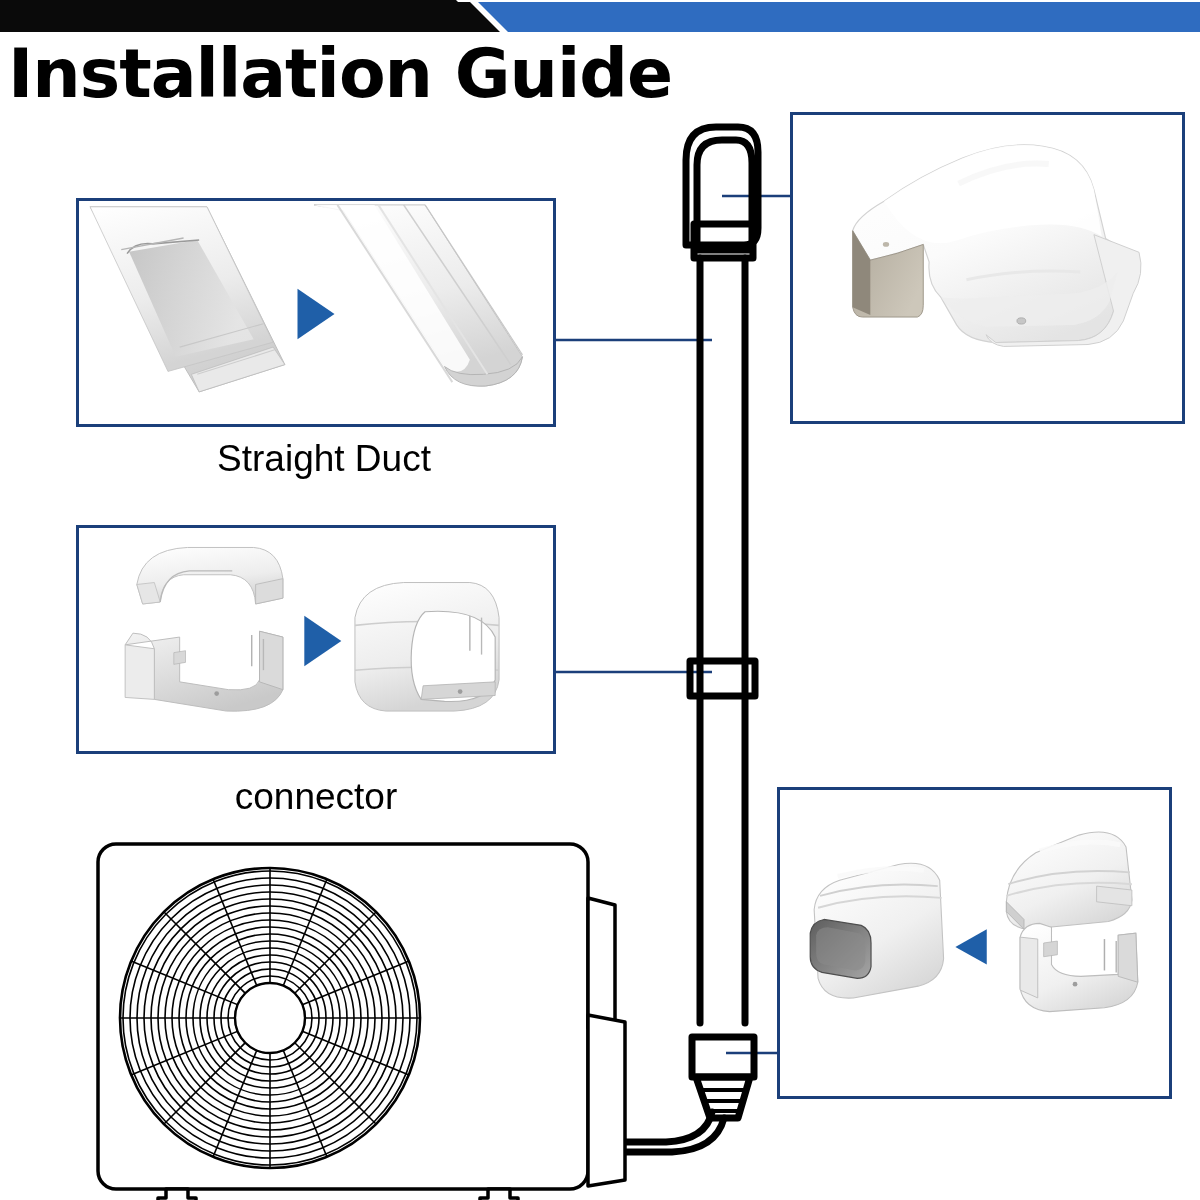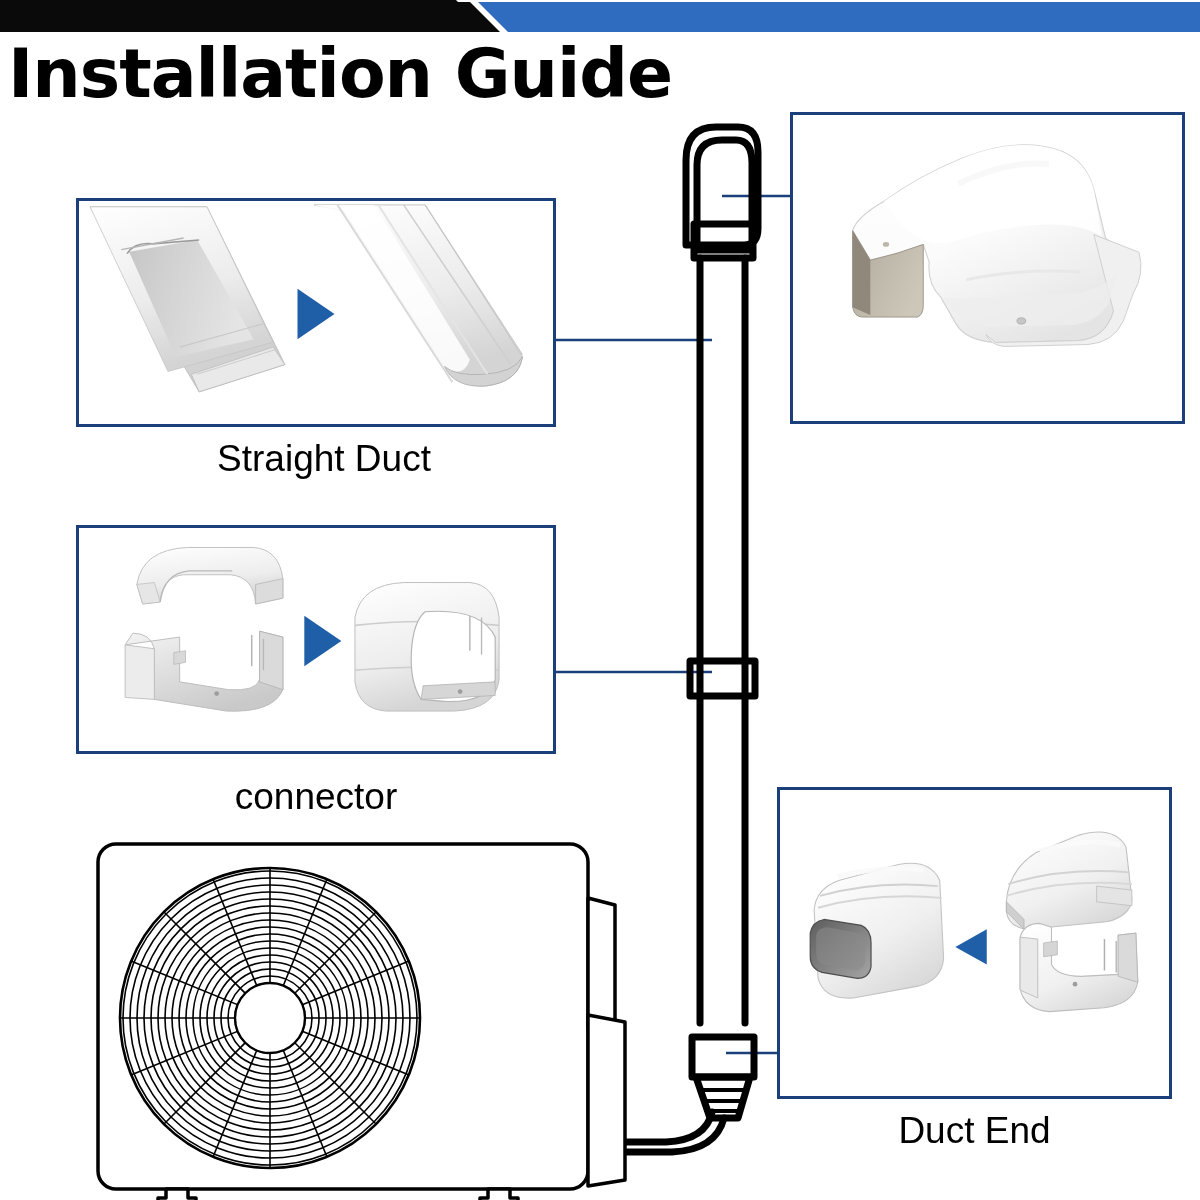--- a/index.html
+++ b/index.html
@@ -399,15 +399,14 @@
         <path d="M 244 150 L 244 204 L 262 212 L 262 152 Z" fill="#e9e9e9" stroke="#bcbcbc" stroke-width="0.9"></path>
         <path d="M 344 148 L 362 146 L 364 196 L 344 190 Z" fill="#dadada" stroke="#b6b6b6" stroke-width="0.9"></path>
 
         <path d="M 268 156 L 282 154 L 282 168 L 268 170 Z" fill="#d5d5d5" stroke="#b1b1b1" stroke-width="0.7"></path>
         <line x1="330" y1="152" x2="330" y2="184" stroke="#afafaf" stroke-width="1.5"></line>
         <line x1="342" y1="154" x2="342" y2="186" stroke="#b9b9b9" stroke-width="1.5"></line>
         <circle cx="300" cy="198" r="2.4" fill="#9d9d9d"></circle>
       </g>
     </svg>
   </div>
-  <div class="panel-label" id="label-duct-end">Duct End</div>
 
 </div>
 
 </body></html>

